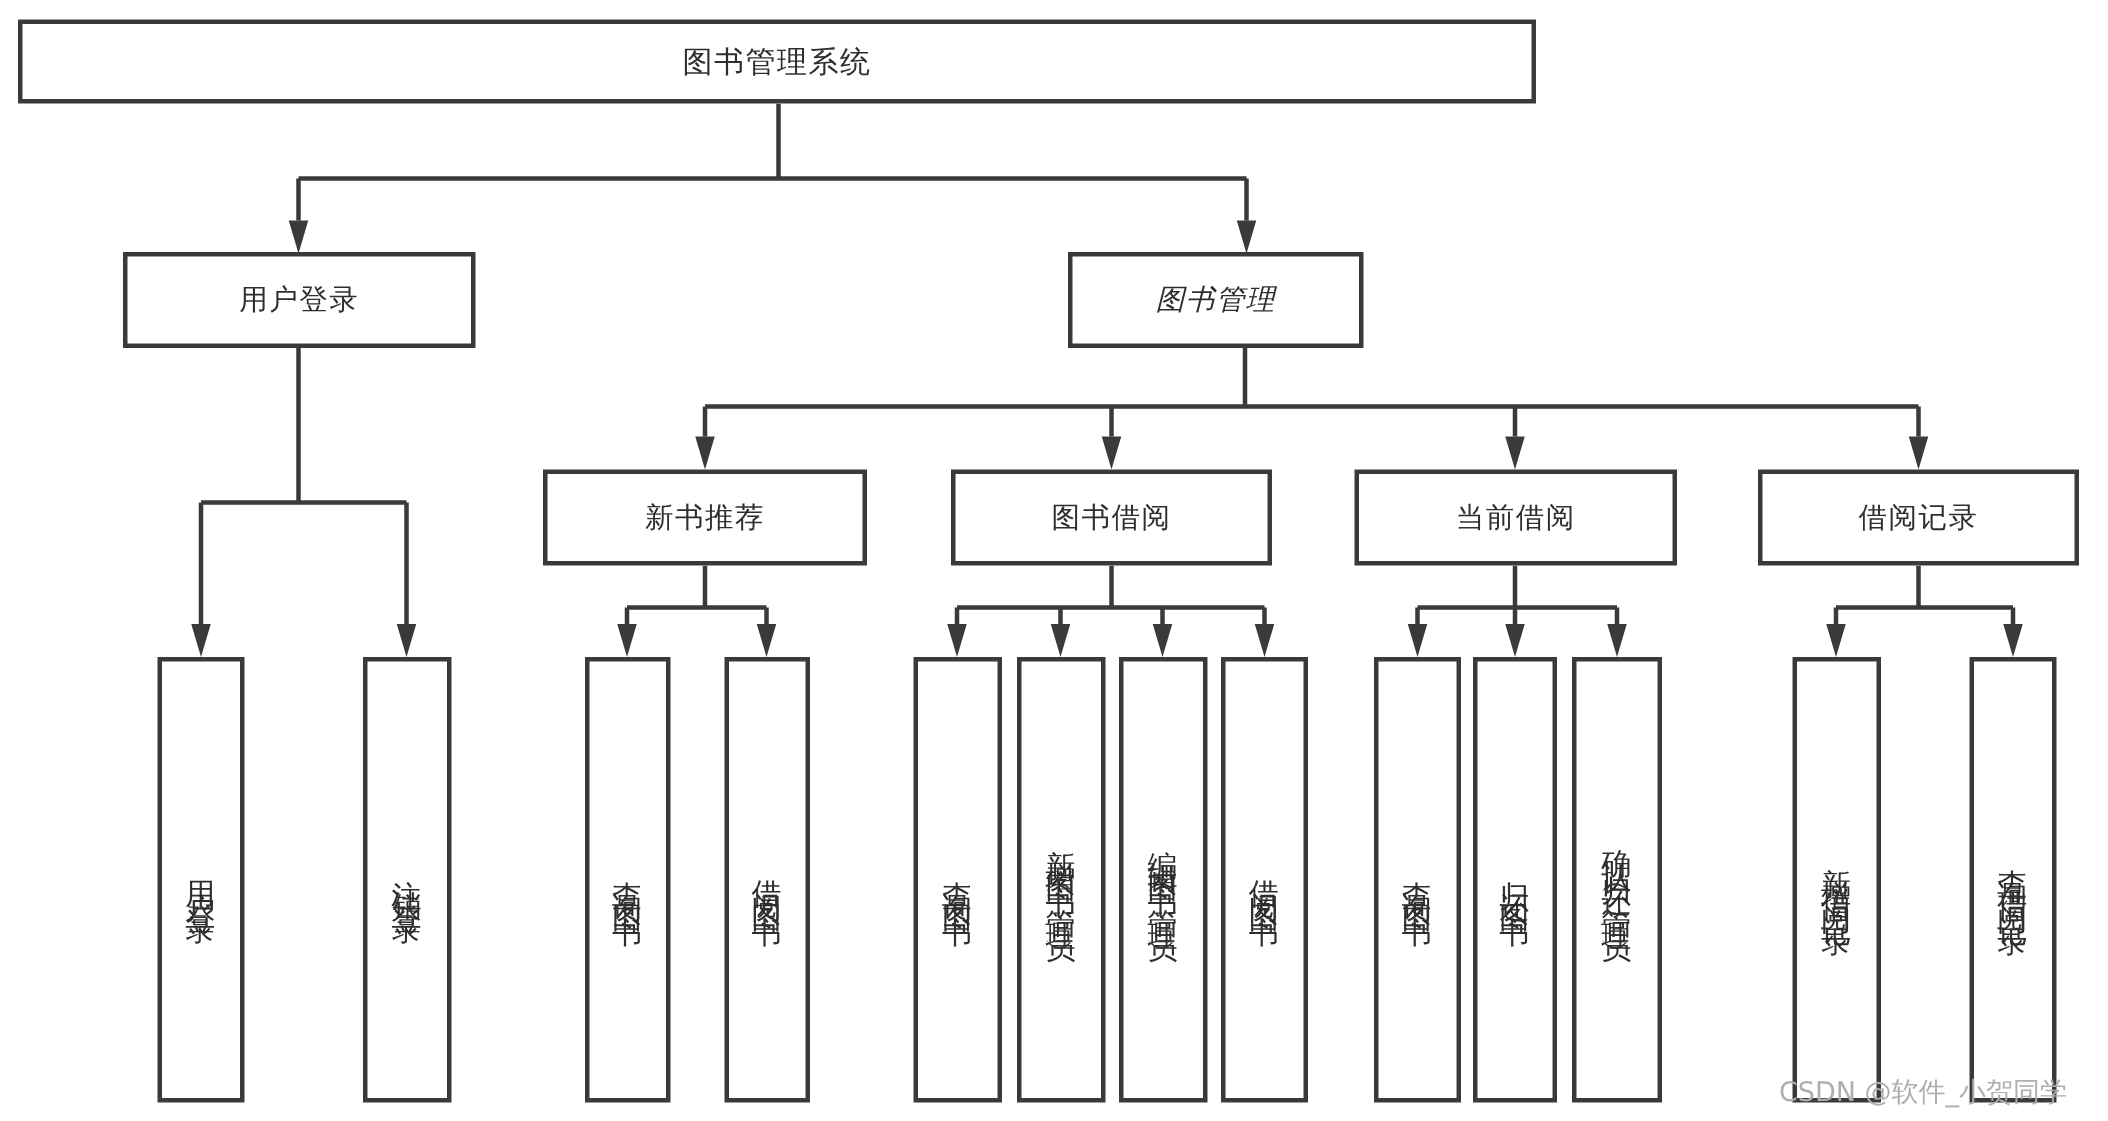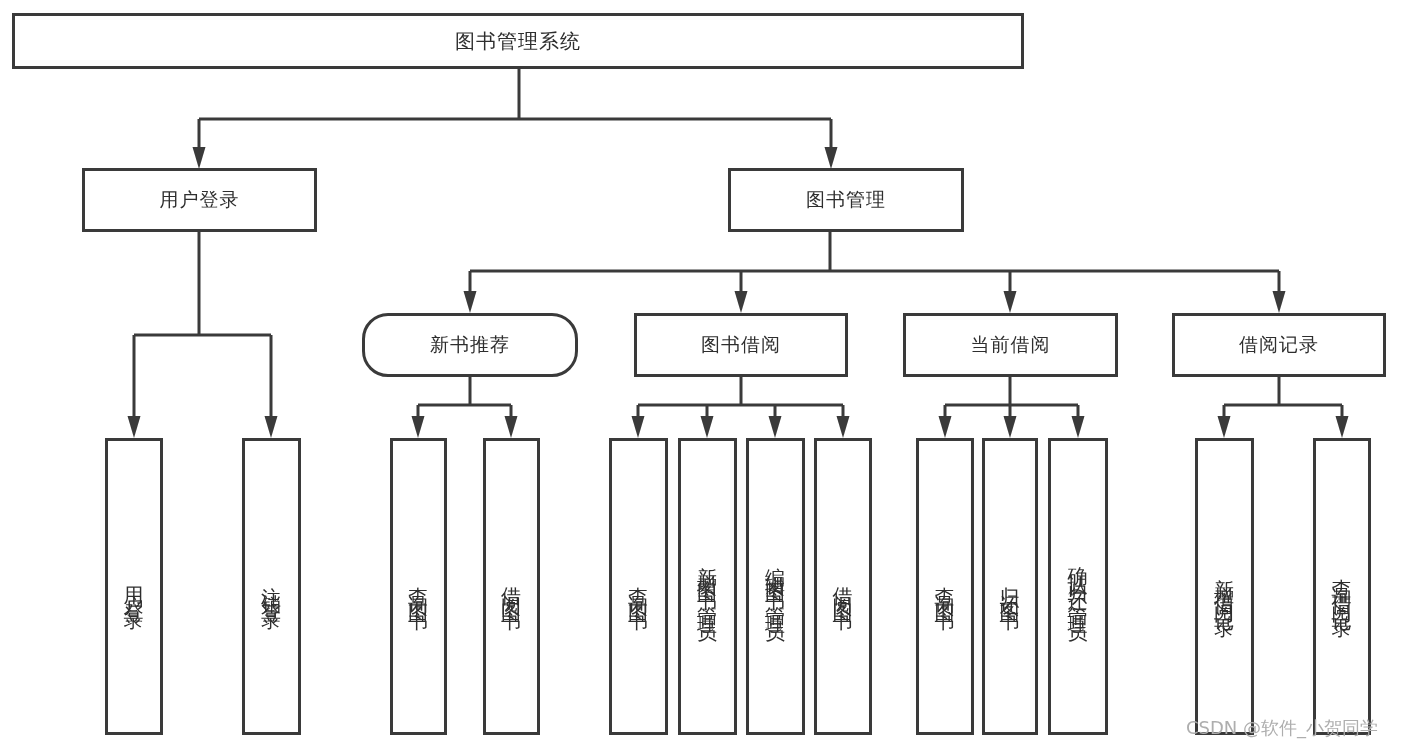--- a/index.html
+++ b/index.html
@@ -85,23 +85,23 @@
     <polygon points="1071.5,416 1084.5,416 1078,438"></polygon>
 
     <path d="M1279,377 V405 M1224,405 H1342 M1224,405 V416 M1342,405 V416"></path>
     <polygon points="1217.5,416 1230.5,416 1224,438"></polygon>
     <polygon points="1335.5,416 1348.5,416 1342,438"></polygon>
   </svg>
 
   <div class="node h root" style="left:12px;top:13px;width:1012px;height:56px;">图书管理系统</div>
 
   <div class="node h" style="left:82px;top:168px;width:235px;height:64px;">用户登录</div>
-  <div class="node h" style="left:728px;top:168px;width:236px;height:64px;">图书管理</div>
+  <div class="node h" style="left:712px;top:168px;width:197px;height:64px;font-style:italic;">图书管理</div>
 
-  <div class="node h" style="left:362px;top:313px;width:216px;height:64px;border-radius:26px;">新书推荐</div>
+  <div class="node h" style="left:362px;top:313px;width:216px;height:64px;">新书推荐</div>
   <div class="node h" style="left:634px;top:313px;width:214px;height:64px;">图书借阅</div>
   <div class="node h" style="left:903px;top:313px;width:215px;height:64px;">当前借阅</div>
   <div class="node h" style="left:1172px;top:313px;width:214px;height:64px;">借阅记录</div>
 
   <div class="node v" style="left:105px;top:438px;width:58px;height:297px;">用户登录</div>
   <div class="node v" style="left:242px;top:438px;width:59px;height:297px;">注销登录</div>
 
   <div class="node v" style="left:390px;top:438px;width:57px;height:297px;">查询图书</div>
   <div class="node v" style="left:483px;top:438px;width:57px;height:297px;">借阅图书</div>
 

